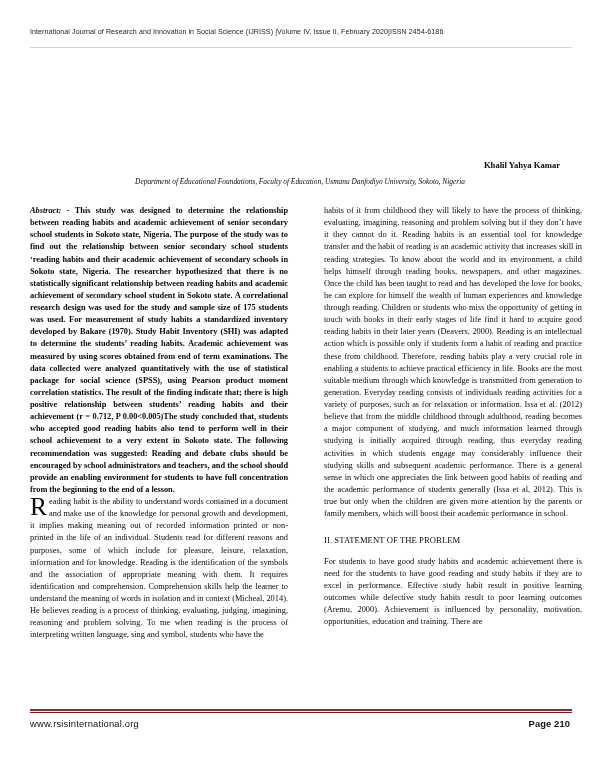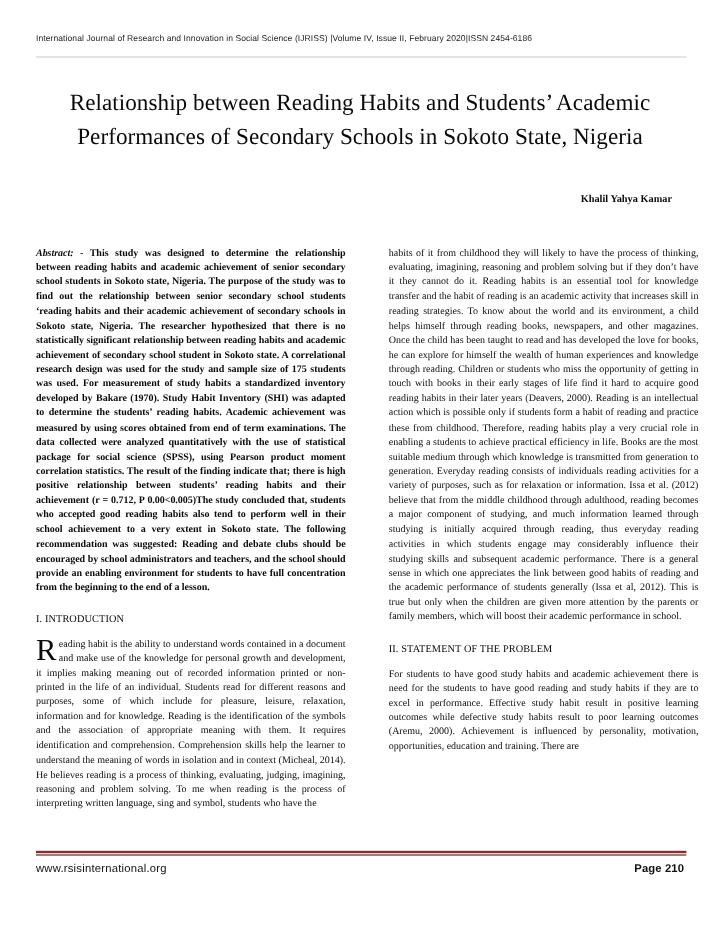--- a/index.html
+++ b/index.html
@@ -160,31 +160,30 @@
   }
 </style>
 </head>
 <body>
 
 <div class="page">
 
   <div class="running-head">International Journal of Research and Innovation in Social Science (IJRISS) |Volume IV, Issue II, February 2020|ISSN 2454-6186</div>
   <div class="head-rule"></div>
 
-  <h1 class="title">Relationship between Reading Habits and Students’ Academic Performances of Secondary Schools in Sokoto State, Nigeria</h1>
 
   <div class="author">Khalil Yahya Kamar</div>
 
+  <div class="affil">Department of Educational Foundations, Faculty of Education, Usmanu Danfodiyo University, Sokoto, Nigeria</div>
 
   <div class="col col-left">
 
     <p class="abstract"><span class="lead">Abstract:</span><span> - This study was designed to determine the relationship between reading habits and academic achievement of senior secondary school students in Sokoto state, Nigeria. The purpose of the study was to find out the relationship between senior secondary school students ‘reading habits and their academic achievement of secondary schools in Sokoto state, Nigeria. The researcher hypothesized that there is no statistically significant relationship between reading habits and academic achievement of secondary school student in Sokoto state. A correlational research design was used for the study and sample size of 175 students was used. For measurement of study habits a standardized inventory developed by Bakare (1970). Study Habit Inventory (SHI) was adapted to determine the students’ reading habits. Academic achievement was measured by using scores obtained from end of term examinations. The data collected were analyzed quantitatively with the use of statistical package for social science (SPSS), using Pearson product moment correlation statistics. The result of the finding indicate that; there is high positive relationship between students’ reading habits and their achievement (r = 0.712, P 0.00&lt;0.005)The study concluded that, students who accepted good reading habits also tend to perform well in their school achievement to a very extent in Sokoto state. The following recommendation was suggested: Reading and debate clubs should be encouraged by school administrators and teachers, and the school should provide an enabling environment for students to have full concentration from the beginning to the end of a lesson.</span></p>
 
 
-    <p class="sec-head">I. INTRODUCTION</p>
 
     <p class="body-par dropcap-par">Reading habit is the ability to understand words contained in a document and make use of the knowledge for personal growth and development, it implies making meaning out of recorded information printed or non- printed in the life of an individual. Students read for different reasons and purposes, some of which include for pleasure, leisure, relaxation, information and for knowledge. Reading is the identification of the symbols and the association of appropriate meaning with them. It requires identification and comprehension. Comprehension skills help the learner to understand the meaning of words in isolation and in context (Micheal, 2014). He believes reading is a process of thinking, evaluating, judging, imagining, reasoning and problem solving. To me when reading is the process of interpreting written language, sing and symbol, students who have the</p>
   </div>
 
   <div class="col col-right">
 
     <p class="body-par">habits of it from childhood they will likely to have the process of thinking, evaluating, imagining, reasoning and problem solving but if they don’t have it they cannot do it. Reading habits is an essential tool for knowledge transfer and the habit of reading is an academic activity that increases skill in reading strategies. To know about the world and its environment, a child helps himself through reading books, newspapers, and other magazines. Once the child has been taught to read and has developed the love for books, he can explore for himself the wealth of human experiences and knowledge through reading. Children or students  who miss the opportunity of getting in touch with books in their early stages of life  find it hard to acquire good reading habits in their later years (Deavers, 2000). Reading is an intellectual action which is possible only if students form a habit of reading and practice these from childhood. Therefore, reading habits play a very crucial role in enabling a students to achieve practical efficiency in life. Books are the most suitable medium through which knowledge is transmitted from generation to generation. Everyday reading consists of individuals reading activities for a variety of purposes, such as for relaxation or information. Issa et al. (2012) believe that from the middle childhood through adulthood, reading becomes a major component of studying, and much information learned through studying is initially acquired through reading, thus everyday reading activities in which students engage may considerably influence their studying skills and subsequent academic performance. There is a general sense in which one appreciates the link between good habits of reading and the academic performance of students generally (Issa et al, 2012). This is true but only when the children are given more attention by the parents or family members, which will boost their academic performance in school.</p>
 
     <p class="sec-head tight">II. STATEMENT OF THE PROBLEM</p>
 

